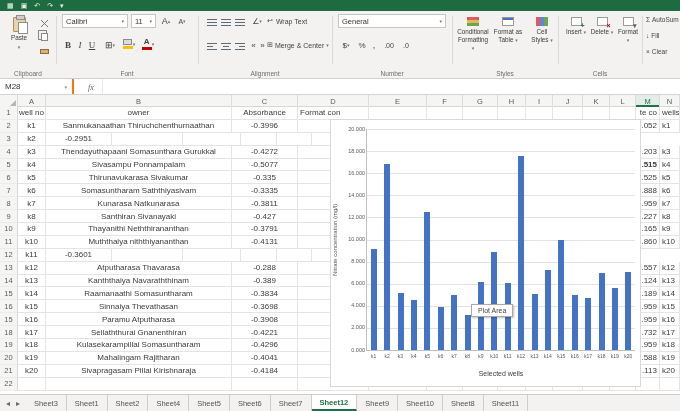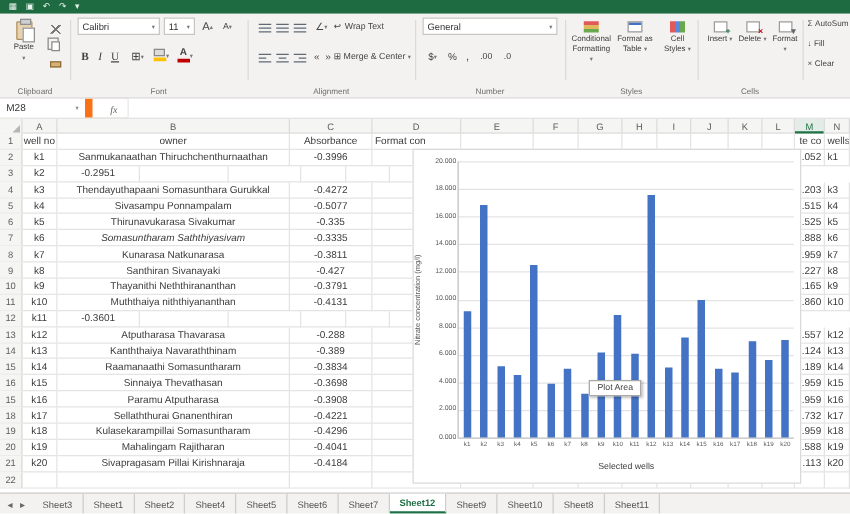--- a/index.html
+++ b/index.html
@@ -39,21 +39,21 @@
   .cfic{width:12px;height:9px;background:linear-gradient(#e05a5a 0 34%,#e0b95a 34% 67%,#6aa84f 67% 100%)}
   .fatic{width:12px;height:9px;border:1px solid #999;background:linear-gradient(#4472c4 0 34%,#fff 34% 100%)}
   .csic{width:12px;height:9px;background:linear-gradient(90deg,#e05a5a 0 34%,#5a87e0 34% 67%,#6aa84f 67% 100%)}
   .sheetic{width:11px;height:9px;border:1px solid #9a9a9a;background:#fff;position:relative}
   .sheetic .badge{position:absolute;right:-4px;bottom:-4px;font-size:7px;font-weight:bold;line-height:1}
   .badge.g{color:#217346}.badge.r{color:#c00000}.badge.k{color:#666}
   .rtool{position:absolute;left:646px;display:flex;align-items:center;gap:2px;width:40px;overflow:hidden;white-space:nowrap;font-size:6.5px;color:#444}
 
   
   .fbar{position:absolute;left:0;top:79px;width:680px;height:16px;background:#fff;border-bottom:1px solid #d6d4d2;font-size:8px}
-  .namebox{position:absolute;left:0;top:0;width:74px;height:15px;background:#fff;border-right:6px solid #f97316;display:flex;align-items:center;padding:0 5px;color:#333}
+  .namebox{position:absolute;left:0;top:0;width:74px;height:15px;background:#fff;border-right:2px solid #f97316;display:flex;align-items:center;padding:0 5px;color:#333}
   .namebox .dd{margin-left:auto;font-size:5px;color:#888}
   .fxlab{position:absolute;left:82px;top:1px;width:18px;height:14px;font-family:"Liberation Serif",serif;font-style:italic;color:#5f5f5f;display:flex;align-items:center;justify-content:center}
   .finput{position:absolute;left:102px;top:0;right:0;height:15px;background:#fff;border-left:1px solid #e8e8e8}
 
   
   .colheaders{position:absolute;left:0;top:95px;width:680px;height:12px;display:flex;background:#f5f5f4;border-bottom:1px solid #d8d8d8}
   .colh{height:12px;border-right:1px solid #dcdcdc;font-size:7.5px;color:#5c5c5c;display:flex;align-items:center;justify-content:center}
   .colh.sel{background:#e3ece6;color:#1f7246;box-shadow:inset 0 -2px 0 #1f7246}
   .corner{position:relative;background:#f5f5f4}
   .corner:after{content:"";position:absolute;right:1px;bottom:1px;border-left:6px solid transparent;border-bottom:6px solid #b6b6b6}
@@ -381,21 +381,21 @@
         <div class="cell ctr" style="width: 66px;">-0.5077</div>
         <div class="cell rgt" style="width: 71px;"></div>
         <div class="cell" style="width: 58px;"></div>
         <div class="cell" style="width: 36px;"></div>
         <div class="cell" style="width: 35px;"></div>
         <div class="cell" style="width: 28px;"></div>
         <div class="cell" style="width: 27px;"></div>
         <div class="cell" style="width: 30px;"></div>
         <div class="cell" style="width: 27px;"></div>
         <div class="cell" style="width: 26px;"></div>
-        <div class="cell rgt" style="width: 24px;">.515</div>
+        <div class="cell rgt" style="width: 24px; font-weight: bold;">.515</div>
         <div class="cell" style="width: 20px;">k4</div>
       </div>
       <div class="grow">
         <div class="rn" style="width: 18px;">6</div>
         <div class="cell ctr" style="width: 28px;">k5</div>
         <div class="cell ctr" style="width: 186px;">Thirunavukarasa Sivakumar</div>
         <div class="cell ctr" style="width: 66px;">-0.335</div>
         <div class="cell rgt" style="width: 71px;"></div>
         <div class="cell" style="width: 58px;"></div>
         <div class="cell" style="width: 36px;"></div>
@@ -404,21 +404,21 @@
         <div class="cell" style="width: 27px;"></div>
         <div class="cell" style="width: 30px;"></div>
         <div class="cell" style="width: 27px;"></div>
         <div class="cell" style="width: 26px;"></div>
         <div class="cell rgt" style="width: 24px;">.525</div>
         <div class="cell" style="width: 20px;">k5</div>
       </div>
       <div class="grow">
         <div class="rn" style="width: 18px;">7</div>
         <div class="cell ctr" style="width: 28px;">k6</div>
-        <div class="cell ctr" style="width: 186px; font-style: italic;">Somasuntharam Saththiyasivam</div>
+        <div class="cell ctr" style="width: 186px;">Somasuntharam Saththiyasivam</div>
         <div class="cell ctr" style="width: 66px;">-0.3335</div>
         <div class="cell rgt" style="width: 71px;"></div>
         <div class="cell" style="width: 58px;"></div>
         <div class="cell" style="width: 36px;"></div>
         <div class="cell" style="width: 35px;"></div>
         <div class="cell" style="width: 28px;"></div>
         <div class="cell" style="width: 27px;"></div>
         <div class="cell" style="width: 30px;"></div>
         <div class="cell" style="width: 27px;"></div>
         <div class="cell" style="width: 26px;"></div>

